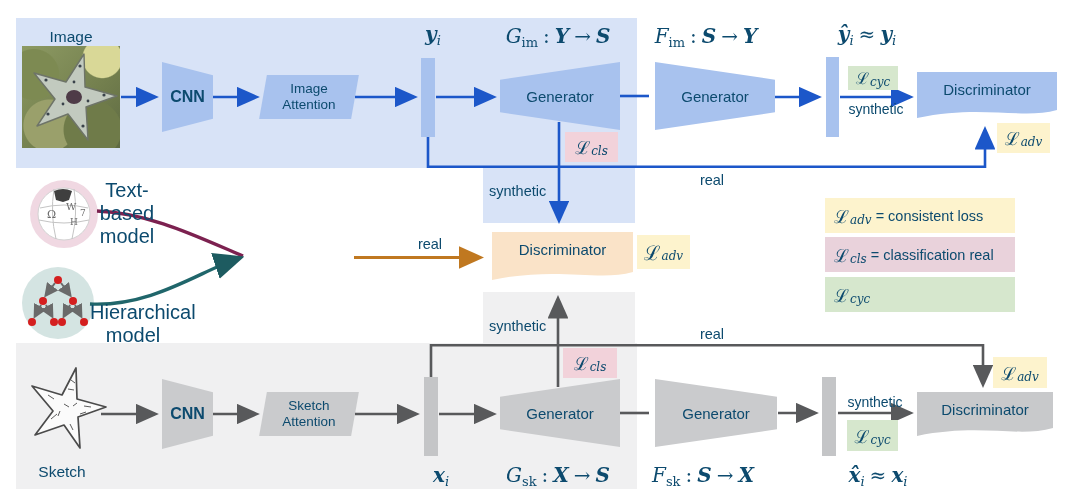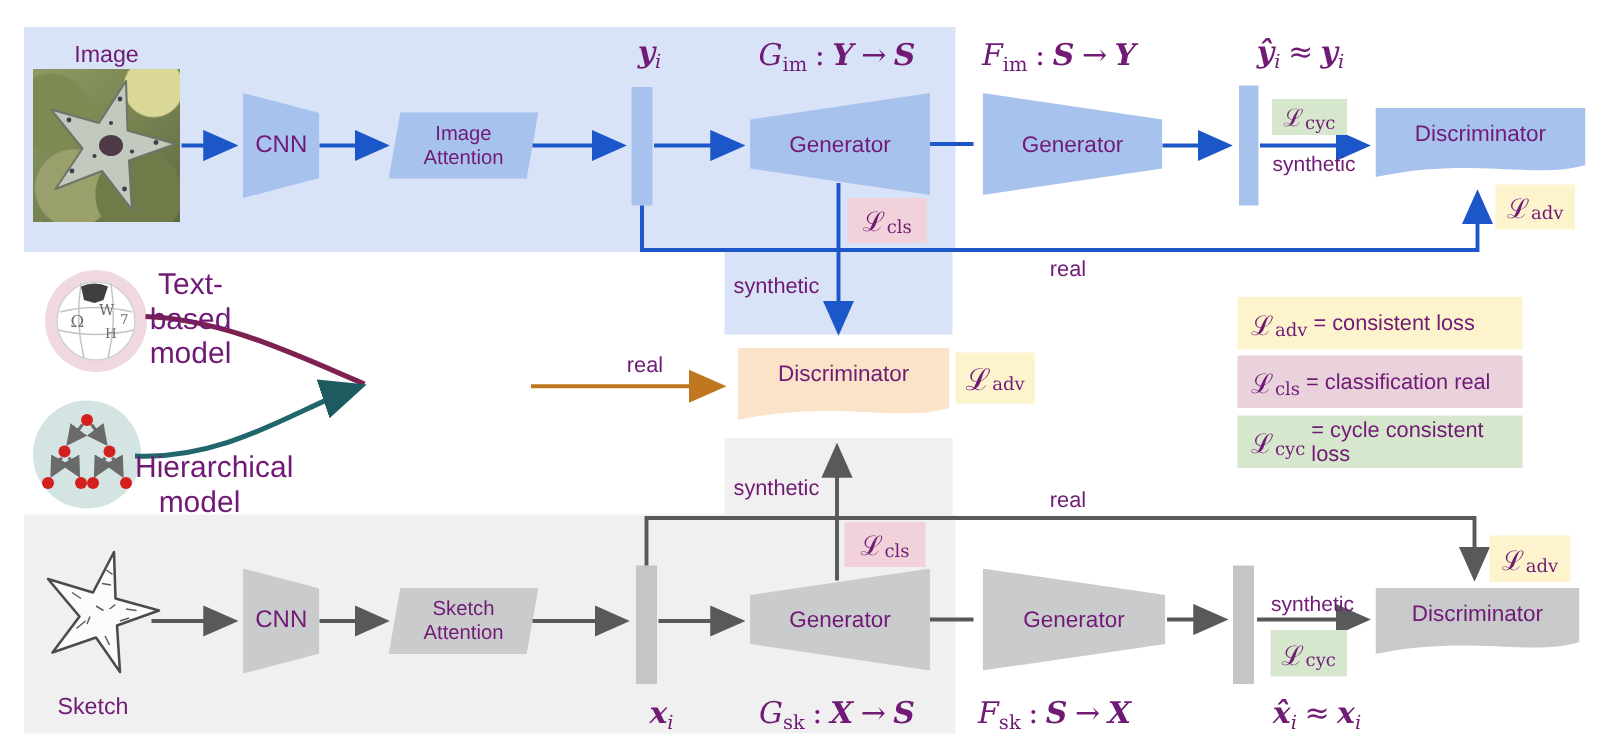--- a/index.html
+++ b/index.html
@@ -1,36 +1,36 @@
 <!DOCTYPE html>
 <html><head>
 <meta charset="utf-8">
 <style>
   html,body{margin:0;padding:0;background:#fff;}
   #stage{position:relative;width:1080px;height:500px;background:#fff;overflow:hidden;
-         font-family:"Liberation Sans",sans-serif;color:#701a75;}
+         font-family:"Liberation Sans",sans-serif;color:#0c4a6e;}
   .abs{position:absolute;}
   .panel{position:absolute;z-index:0;}
   .shape{position:absolute;z-index:1;display:flex;align-items:center;justify-content:center;}
   .blue-fill{background:#a8c2ee;}
   .gray-fill{background:#cacbcd;}
-  .trap-enc{clip-path:polygon(0 0,100% 19%,100% 81%,0 100%);}
+  .trap-enc{clip-path:polygon(0 0,100% 19%,100% 81%,0 100%);font-weight:bold;}
   .gen-enc{clip-path:polygon(0 26%,100% 0,100% 100%,0 74%);}
   .gen-dec{clip-path:polygon(0 0,100% 26%,100% 74%,0 100%);}
   .bar{position:absolute;z-index:1;}
   .blocklabel{font-size:15px;}
   .attn{position:absolute;z-index:1;}
   .attn .bg{position:absolute;inset:0;transform:skewX(-10deg);}
   .attn .tx{position:absolute;inset:0;display:flex;flex-direction:column;align-items:center;
             justify-content:center;font-size:13.5px;line-height:1.2;z-index:1;}
   .disc{position:absolute;z-index:1;}
   .disc .lb{position:absolute;left:0;right:0;top:9px;text-align:center;font-size:15px;}
   .badge{position:absolute;z-index:3;display:flex;align-items:center;justify-content:center;
          font-family:"DejaVu Serif",serif;font-size:18px;}
-  .badge .sub{font-size:12px;transform:translateY(4px);margin-left:1px;}
+  .badge .sub{font-size:12px;transform:translateY(4px);margin-left:1px;font-style:italic;}
   .mlabel{position:absolute;z-index:3;font-family:"DejaVu Serif",serif;font-size:20px;
           white-space:nowrap;display:flex;align-items:baseline;transform:translateX(-50%);}
   .mvar{font-style:italic;font-weight:bold;}
   .mfn{font-style:italic;}
   .msub{font-size:13px;transform:translateY(4px);display:inline-block;}
   .msubi{font-style:italic;}
   .mop{padding:0 5px;}
   .small{position:absolute;z-index:3;font-size:14.5px;white-space:nowrap;}
   .ctr{transform:translateX(-50%);}
   .legend-box{position:absolute;z-index:2;width:190px;height:35px;display:flex;
@@ -270,21 +270,20 @@
         <span>ℒ</span>
         <span class="sub">cls</span>
       </span>
     <span class="lt">= classification real</span>
   </div>
   <div class="legend-box" style="left:825px;top:277px;background:#d6e7cd;">
     <span class="badge" style="position:static;">
         <span>ℒ</span>
         <span class="sub">cyc</span>
       </span>
-    <span class="lt">= cycle consistent loss</span>
   </div>
 
   <div class="abs" style="left:24px;top:362px;width:84px;height:98px;z-index:1;">
     <svg width="84" height="98" viewBox="0 0 84 98">
       <path d="M52,6 L53,37 L82,45 L54,55 L56,86 L40,63 L11,73 L29,49 L8,24 L38,33 Z" fill="#fbfbfb" stroke="#4b4b4b" stroke-width="1.7" stroke-linejoin="round"></path>
       <g stroke="#5c5c5c" stroke-width="1" fill="none">
         <path d="M47,18 l4,3"></path>
           <path d="M44,27 l6,1"></path>
           <path d="M60,44 l7,1"></path>
           <path d="M56,52 l6,-2"></path>

